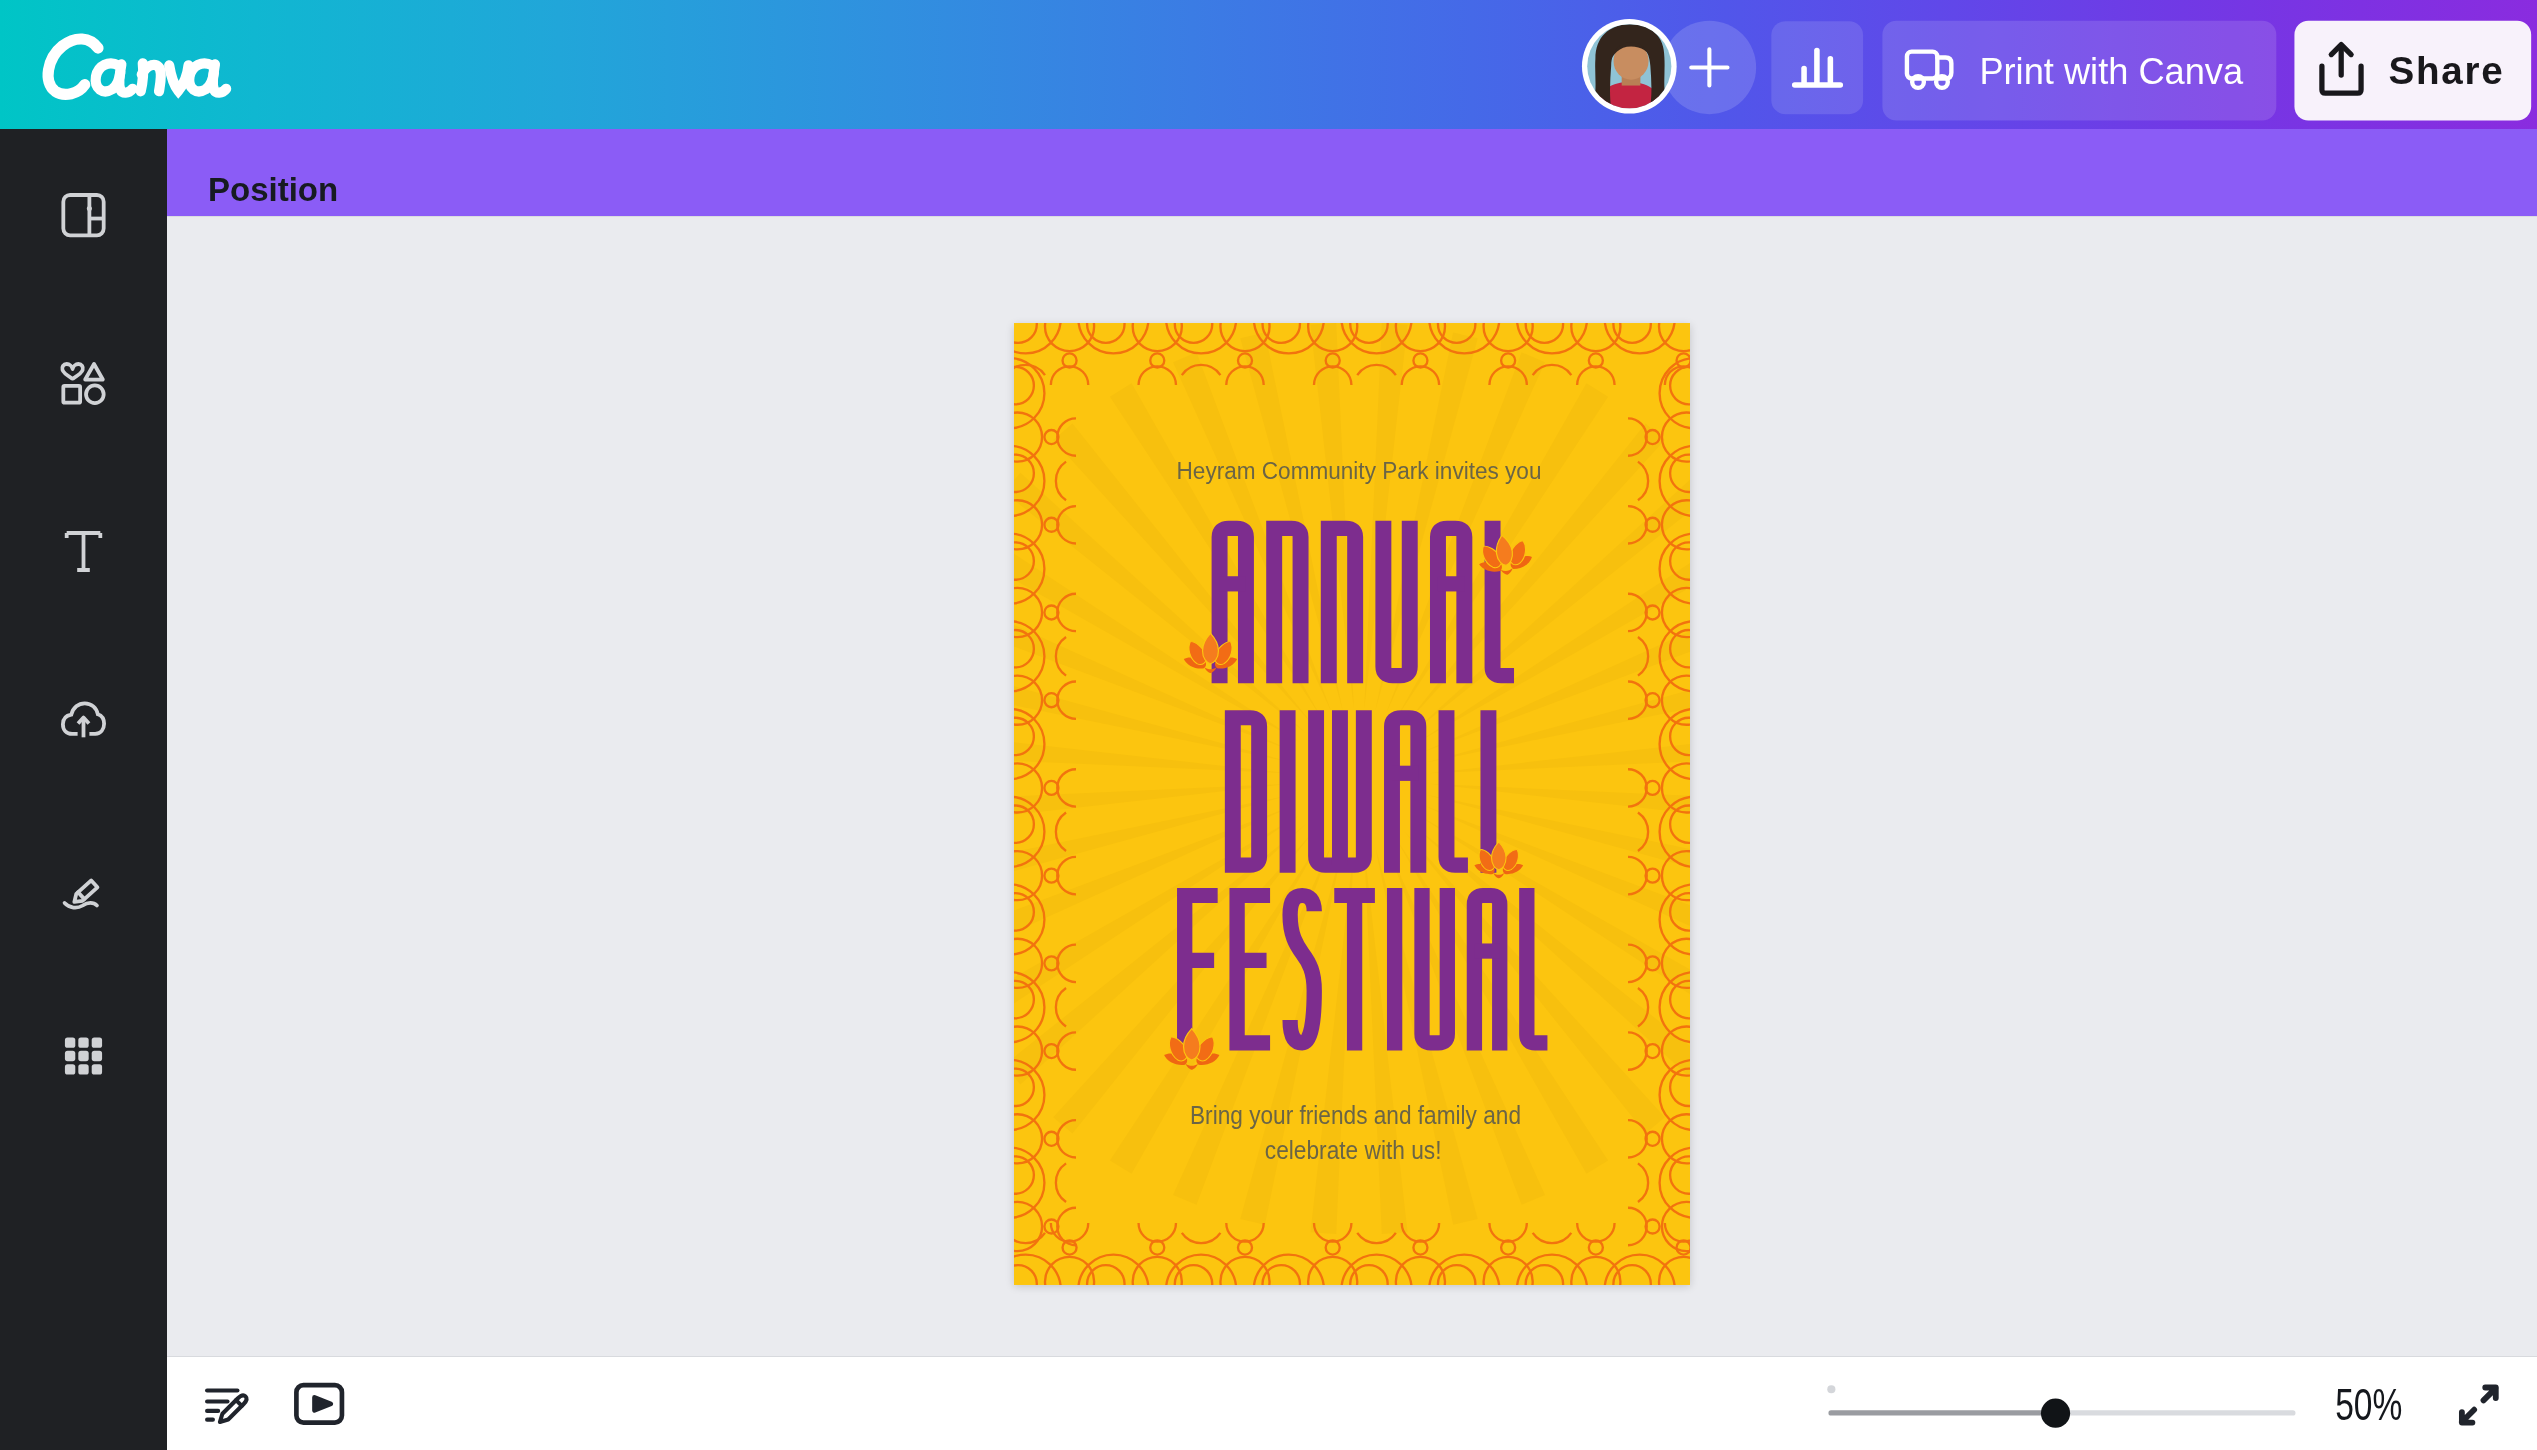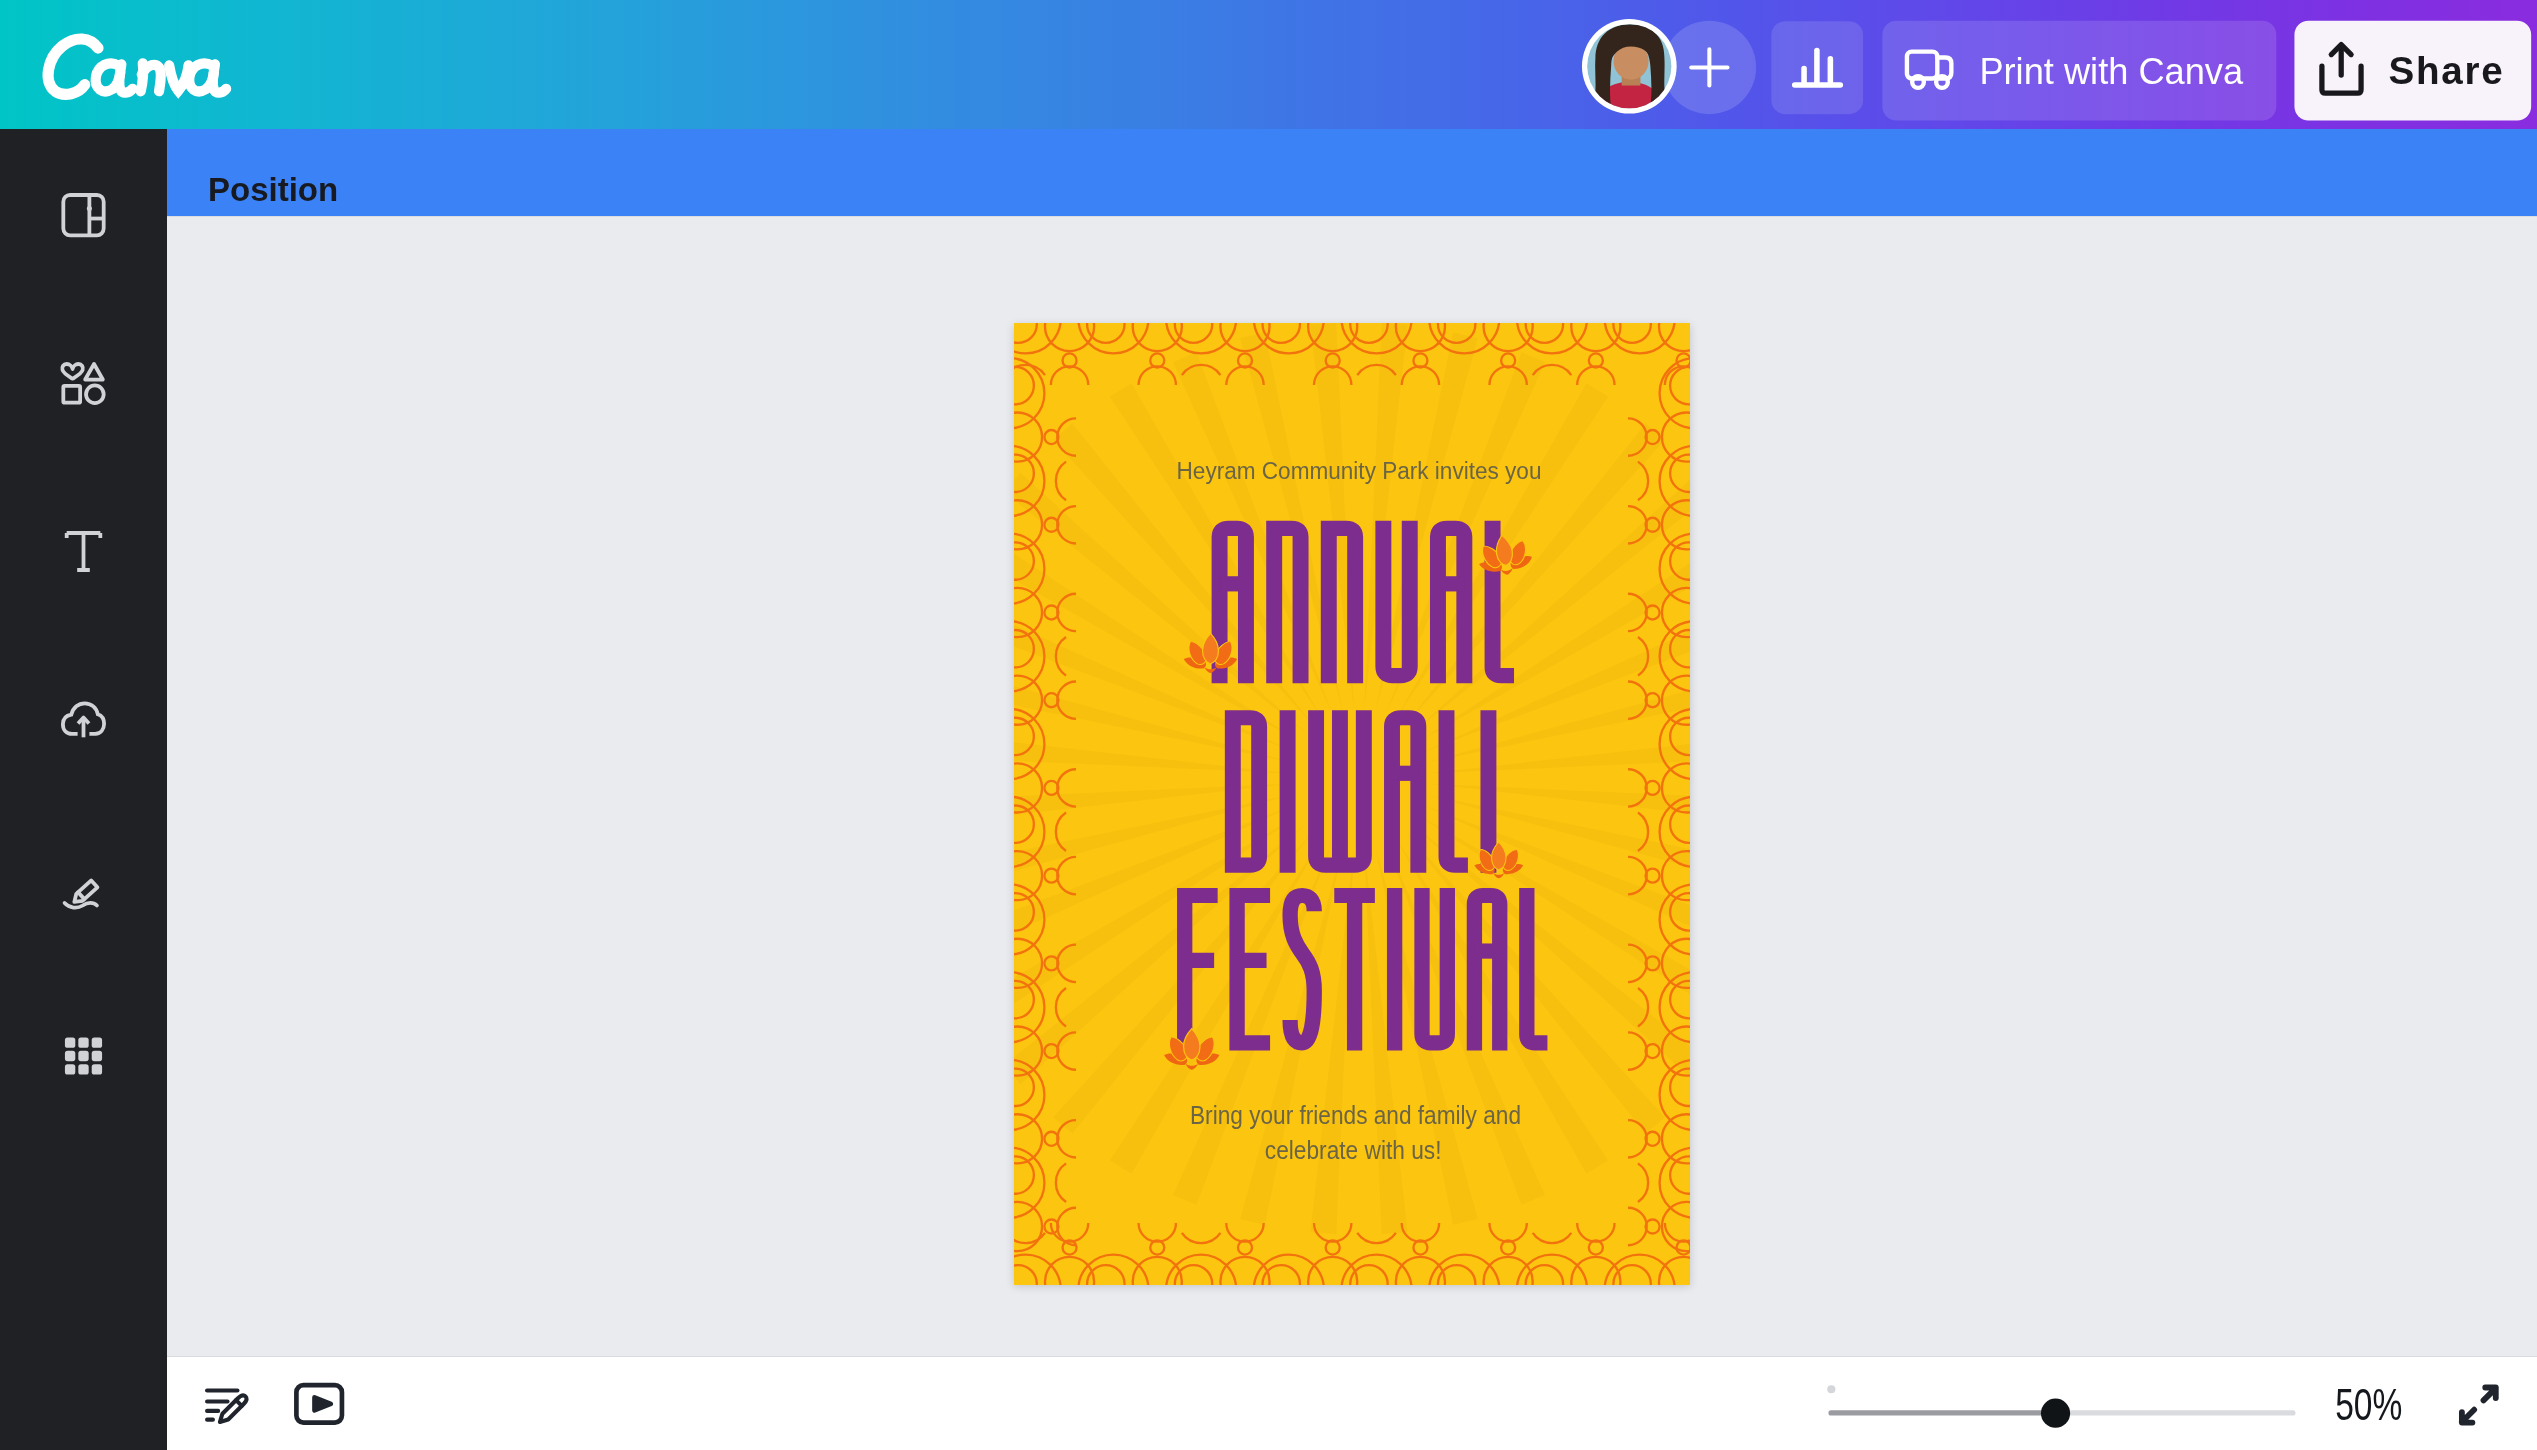--- a/index.html
+++ b/index.html
@@ -9,21 +9,21 @@
     position:absolute; left:0; top:0; width:2538px; height:129px;
     background:linear-gradient(to right,#00c5c6 0%,#10b7d1 10%,#21a6d9 22%,#3090df 35%,#3b7ce4 47%,#4569e8 58%,#5156ea 68%,#6147e9 77%,#7139e5 86%,#7e31e2 93%,#8a2cdf 100%);
   }
 
   #sidebar {
     position:absolute; left:0; top:129px; width:167px; height:1322px;
     background:#1f2124;
   }
   #toolbar {
     position:absolute; left:167px; top:129px; width:2370px; height:88px;
-    background:#3b82f6; border-bottom:1.8px solid #dadce1;
+    background:#8b5cf6; border-bottom:1.8px solid #dadce1;
   }
   #toolbar .label {
     position:absolute; left:41px; top:42px; font-size:33px; font-weight:700; color:#171b21;
     letter-spacing:0px;
   }
   #canvasarea {
     position:absolute; left:167px; top:247px; width:2370px; height:1109px;
     background:#eaebef;
   }
   #postershadow {

